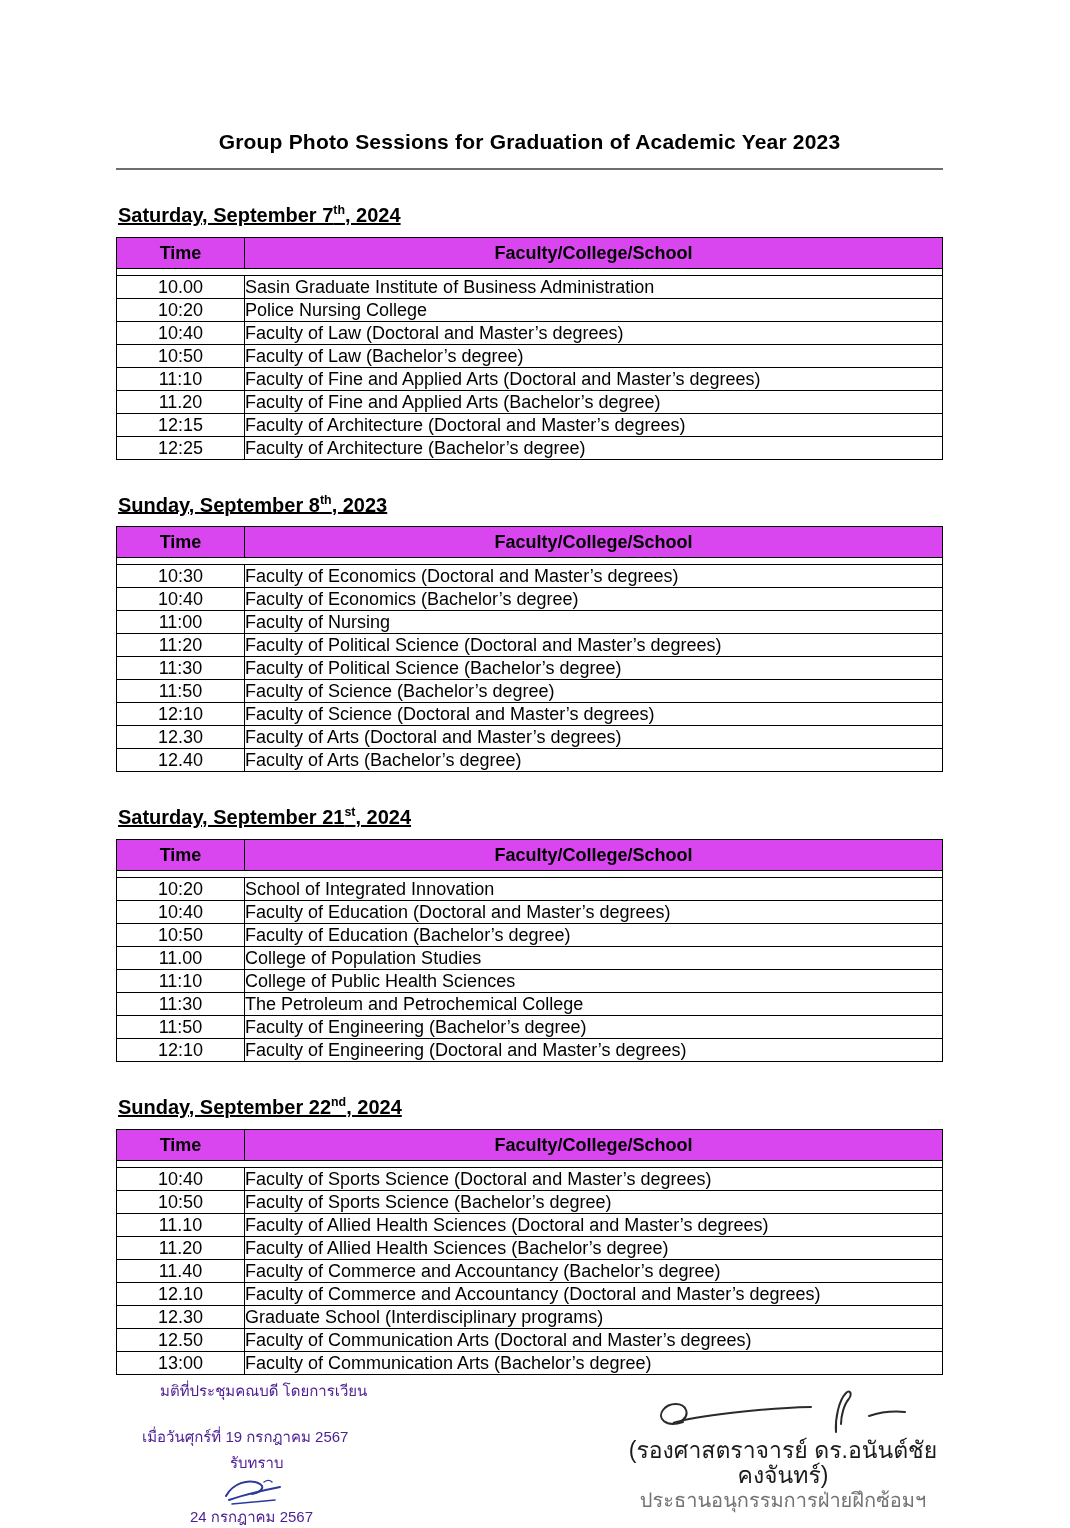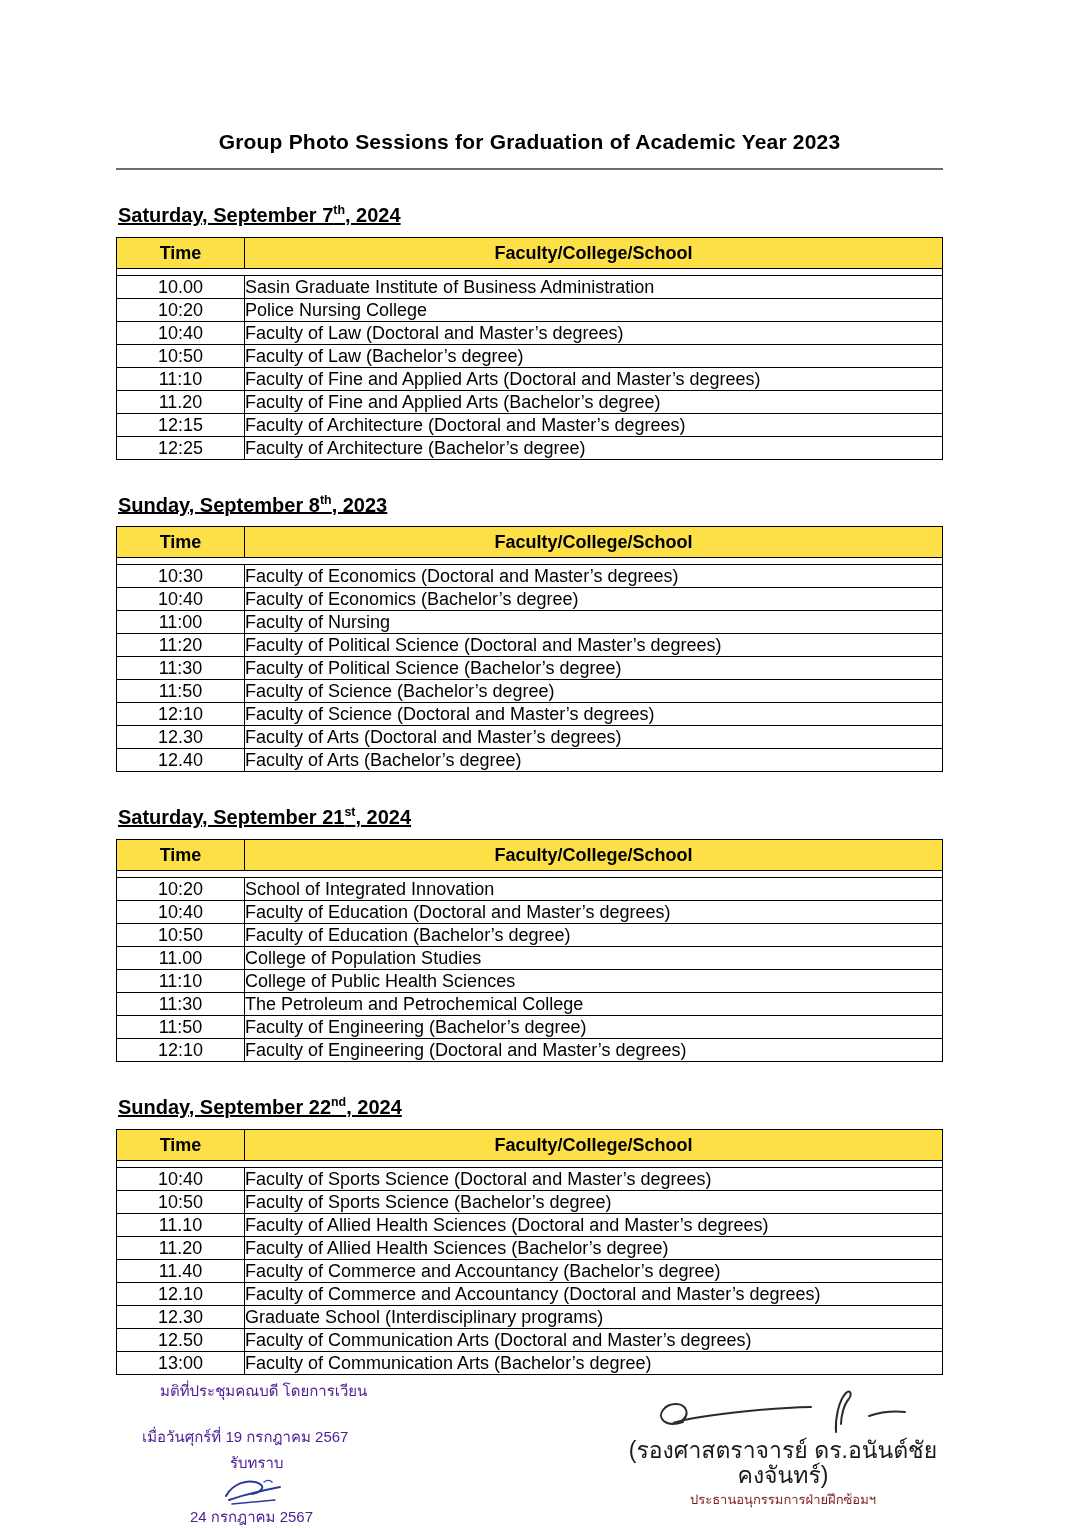--- a/index.html
+++ b/index.html
@@ -16,21 +16,21 @@
   .title-rule{border:none;border-top:2px solid #6e6e6e;margin:0 0 0 0;}
   h2.date-heading{
     font-size:20px;font-weight:bold;text-decoration:underline;
     margin:33px 0 10px 2px;
   }
   h2.date-heading sup{font-size:62%;}
   .tbl{
     border:1.5px solid #000;
   }
   .thead-row{
-    display:flex;background:#fde047;border-bottom:1px solid #000;
+    display:flex;background:#d946ef;border-bottom:1px solid #000;
     font-weight:bold;font-size:18px;height:30px;line-height:30px;text-align:center;
   }
   .th-time{width:127px;border-right:1px solid #000;}
   .th-fac{flex:1;}
   .gap-row{height:6px;border-bottom:1px solid #000;background:#fff;}
   table.tbody{width:100%;border-collapse:collapse;font-size:18px;}
   table.tbody td{
     border-bottom:1px solid #000;height:22px;padding:0;line-height:22px;
     white-space:nowrap;overflow:hidden;
   }
@@ -45,21 +45,21 @@
   .note-l1{margin-left:18px;}
   .note-l2{margin-left:0;margin-top:20px;}
   .note-l3{margin-left:88px;}
   .note-sig{margin-left:78px;height:28px;}
   .note-l4{margin-left:48px;}
   .signer-block{
     position:absolute;left:618px;top:8px;width:330px;text-align:center;color:#1a1a1a;
   }
   .signer-sig{height:52px;}
   .signer-name{font-size:23px;line-height:25px;}
-  .signer-role{font-size:13px;line-height:24px;color:#7f1d1d;}
+  .signer-role{font-size:20px;line-height:24px;color:#737373;}
 </style>
 </head>
 <body>
 
 <div class="content">
 
   <div class="doc-title">Group Photo Sessions for Graduation of Academic Year 2023</div>
   <hr class="title-rule">
 
   <section>

